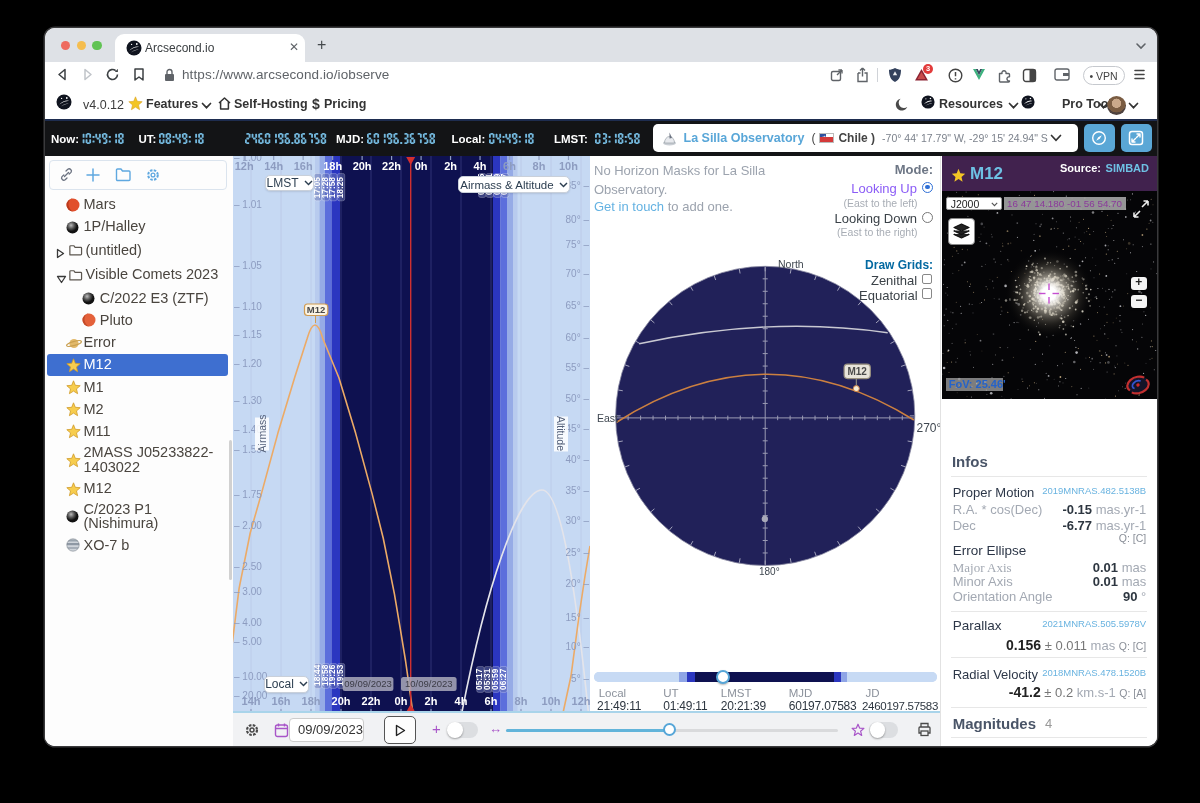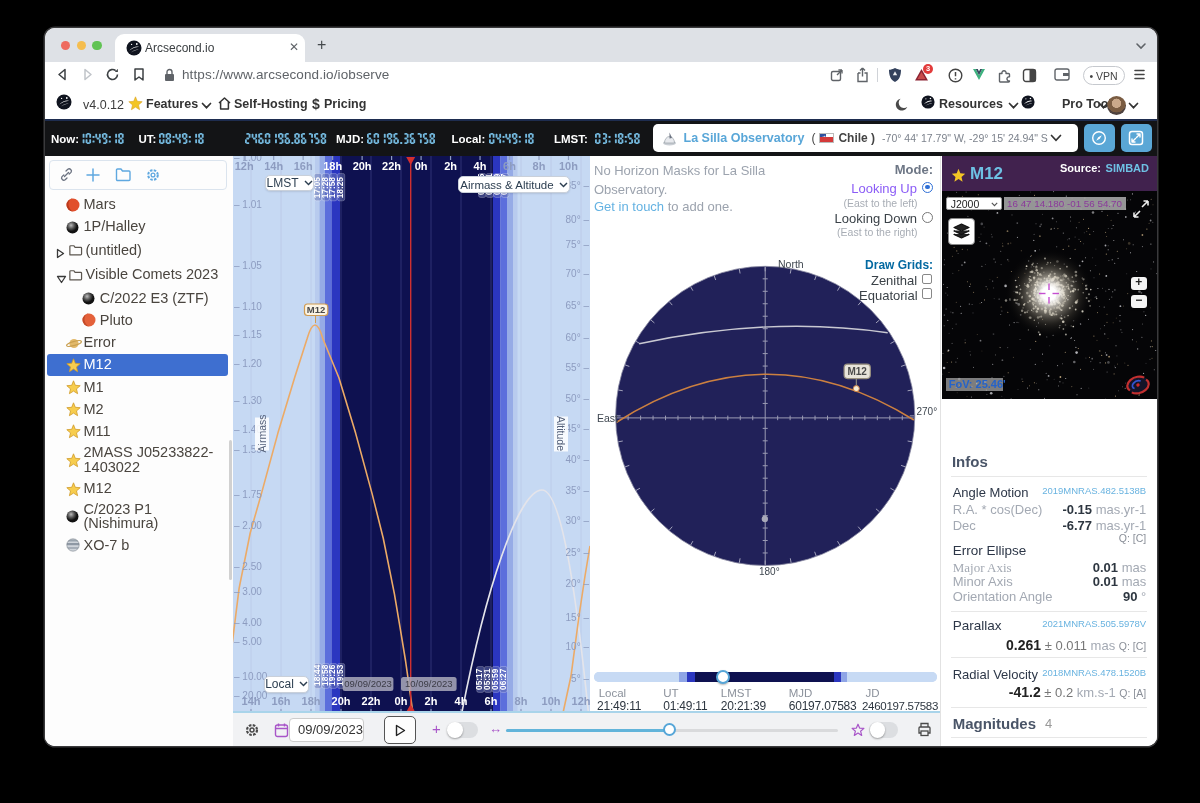--- a/index.html
+++ b/index.html
@@ -942,21 +942,21 @@
           <path d="M49.2 83.7 Q180.8 55.6 297.7 72.8" stroke="#c9c9d2" stroke-width="1.4" fill="none"></path>
           <path d="M26.6 162.2 Q175.7 67.4 323.9 160" stroke="#cc8040" stroke-width="1.6" fill="none"></path>
           <circle cx="174.8" cy="259" r="3.2" fill="#a8a8b8"></circle>
           <circle cx="266.3" cy="128.6" r="3" fill="#f5ecd8" stroke="#cc8040" stroke-width="1"></circle>
           <line x1="266.3" y1="118.6" x2="266.3" y2="125" stroke="#998" stroke-width="1"></line>
           <rect x="254.1" y="104.2" width="26.2" height="14.4" rx="3.5" fill="#e8e4da" stroke="#99917f" stroke-width="1.2"></rect>
           <text x="267.2" y="115" font-size="10" font-weight="bold" fill="#4a4a4a" text-anchor="middle" font-family="Liberation Sans">M12</text>
         </svg>
       <span class="a" style="left:167px;top:101.5px;font-size:10.5px;color:#3f4750;margin-left:21px;">North</span>
       <span class="a" style="left:7px;top:256px;font-size:10.5px;color:#3f4750;">East</span>
-      <span class="a" style="left:326.5px;top:250px;font-size:10px;color:#3f4750;">270°</span>
+      <span class="a" style="left:326.5px;top:265px;font-size:12px;color:#3f4750;">270°</span>
       <span class="a" style="left:169px;top:409.5px;font-size:10px;color:#3f4750;">180°</span>
 
       <div id="strip" class="a" style="left:3.5px;top:516.4px;width:343.4px;height:9.8px;border-radius:5px;overflow:hidden;background:#c7daf4;">
           <span style="position:absolute;left:0px;top:0;width:85.5px;height:9.8px;background:#c7daf4;"></span>
           <span style="position:absolute;left:85.5px;top:0;width:8px;height:9.8px;background:#8fa5e6;"></span>
           <span style="position:absolute;left:93.5px;top:0;width:7.5px;height:9.8px;background:#2b36c0;"></span>
           <span style="position:absolute;left:101px;top:0;width:139.5px;height:9.8px;background:#0e1150;"></span>
           <span style="position:absolute;left:240.5px;top:0;width:7px;height:9.8px;background:#2b36c0;"></span>
           <span style="position:absolute;left:247.5px;top:0;width:6px;height:9.8px;background:#8fa5e6;"></span>
           <span style="position:absolute;left:253.5px;top:0;width:89.89999999999998px;height:9.8px;background:#c7daf4;"></span>
@@ -2086,38 +2086,38 @@
               <ellipse cx="13" cy="11" rx="11" ry="7.6" fill="#141428"></ellipse>
               <path d="M3.5 13 A10 6.8 0 0 1 21.5 6.5" stroke="#c23030" stroke-width="2.2" fill="none"></path>
               <path d="M22.5 9 A10 6.8 0 0 1 4.5 15.5" stroke="#c23030" stroke-width="2.2" fill="none"></path>
               <path d="M8.5 13 A5 3.4 0 0 1 17 8.3" stroke="#3355d0" stroke-width="1.7" fill="none"></path>
               <circle cx="13" cy="11" r="1.7" fill="#d02828"></circle>
             </g>
           </svg>
       </div>
       <span class="a" style="left:10.9px;top:297px;font-size:15px;font-weight:bold;color:#4a5568;">Infos</span>
       <div class="divid" style="left:10px;top:319.9px;width:196px;"></div>
-      <span class="a" style="left:11.7px;top:329px;font-size:13px;color:#2d3748;">Angle Motion</span>
+      <span class="a" style="left:11.7px;top:329px;font-size:13px;color:#2d3748;">Proper Motion</span>
       <span class="ilink" style="right:10.8px;top:328.6px;">2019MNRAS.482.5138B</span>
       <span class="ilabel" style="left:11.7px;top:346px;">R.A. * cos(Dec)</span>
       <span class="a" style="right:10.8px;top:346px;font-size:13px;color:#a3a9b3;"><b style="color:#2d3640;">-0.15</b> mas.yr-1</span>
       <span class="ilabel" style="left:11.7px;top:361.5px;">Dec</span>
       <span class="a" style="right:10.8px;top:361.5px;font-size:13px;color:#a3a9b3;"><b style="color:#2d3640;">-6.77</b> mas.yr-1</span>
       <span class="a" style="right:10.8px;top:376px;font-size:10.5px;color:#8a8f98;">Q: [C]</span>
       <span class="a" style="left:11.7px;top:387.4px;font-size:13.5px;color:#2d3748;">Error Ellipse</span>
       <span class="ilabel" style="left:11.7px;top:404px;font-family:Liberation Serif, serif;">Major Axis</span>
       <span class="a" style="right:10.8px;top:404px;font-size:13px;color:#a3a9b3;"><b style="color:#2d3640;">0.01</b> mas</span>
       <span class="ilabel" style="left:11.7px;top:418px;">Minor Axis</span>
       <span class="a" style="right:10.8px;top:418px;font-size:13px;color:#a3a9b3;"><b style="color:#2d3640;">0.01</b> mas</span>
       <span class="ilabel" style="left:11.7px;top:433px;">Orientation Angle</span>
       <span class="a" style="right:10.8px;top:433px;font-size:13px;color:#a3a9b3;"><b style="color:#2d3640;">90</b> °</span>
       <div class="divid" style="left:10px;top:455.4px;width:196px;"></div>
       <span class="a" style="left:11.7px;top:462px;font-size:13.5px;color:#2d3748;">Parallax</span>
       <span class="ilink" style="right:10.8px;top:461.6px;">2021MNRAS.505.5978V</span>
-      <span class="a" style="right:10.8px;top:481px;font-size:13px;color:#777;"><b style="color:#222;font-size:14px;">0.261</b> ± 0.011 <span style="color:#a3a9b3;">mas</span> <span style="font-size:10.5px;color:#8a8f98;">Q: [C]</span></span>
+      <span class="a" style="right:10.8px;top:481px;font-size:13px;color:#777;"><b style="color:#222;font-size:14px;">0.156</b> ± 0.011 <span style="color:#a3a9b3;">mas</span> <span style="font-size:10.5px;color:#8a8f98;">Q: [C]</span></span>
       <div class="divid" style="left:10px;top:501.2px;width:196px;"></div>
       <span class="a" style="left:11.7px;top:511px;font-size:13px;color:#2d3748;">Radial Velocity</span>
       <span class="ilink" style="right:10.8px;top:510.6px;">2018MNRAS.478.1520B</span>
       <span class="a" style="right:10.8px;top:528px;font-size:13px;color:#777;"><b style="color:#222;font-size:14px;">-41.2</b> ± 0.2 <span style="color:#a3a9b3;">km.s-1</span> <span style="font-size:10.5px;color:#8a8f98;">Q: [A]</span></span>
       <div class="divid" style="left:10px;top:550.6px;width:196px;"></div>
       <div class="divid" style="left:10px;top:580.9px;width:196px;"></div>
       <span class="a" style="left:11.7px;top:559px;font-size:15px;font-weight:bold;color:#4a5568;">Magnitudes</span>
       <span class="a" style="left:104px;top:560px;font-size:13px;color:#999;">4</span>
     </div>
   </div>

